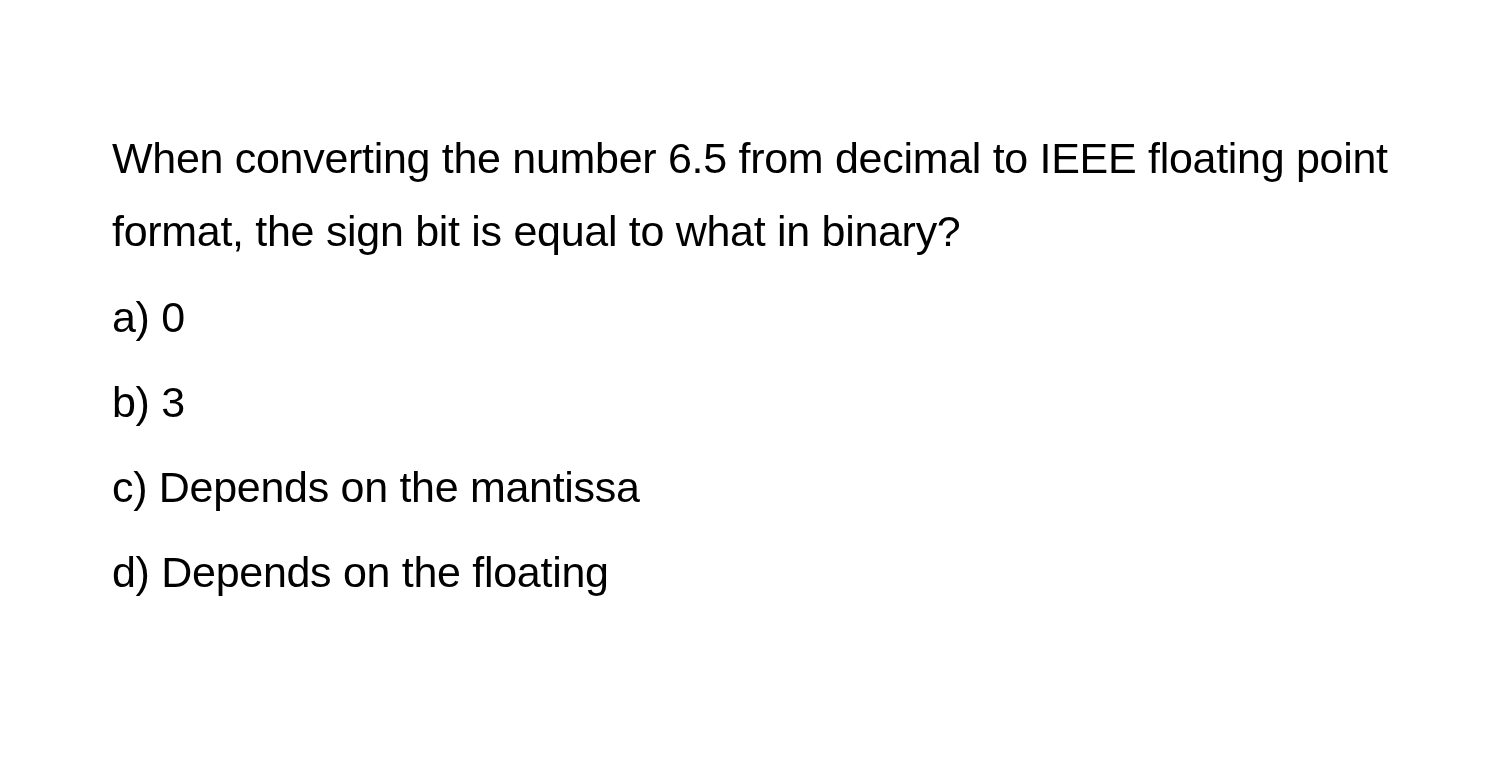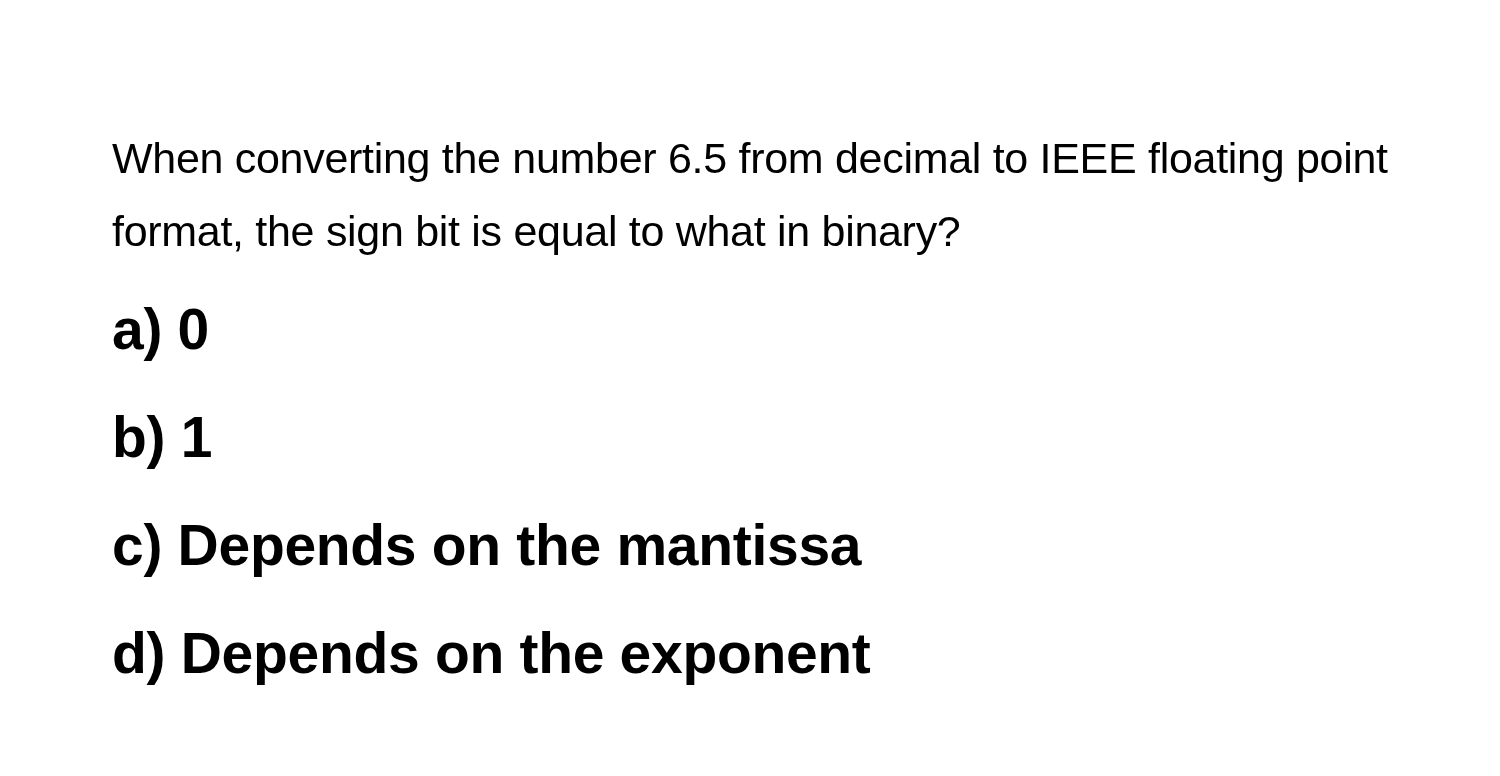--- a/index.html
+++ b/index.html
@@ -16,26 +16,26 @@
       color: #000000;
     }
     .question-text {
       font-size: 43px;
       line-height: 1.7;
       font-weight: 400;
       margin-bottom: 12px;
       letter-spacing: -0.3px;
     }
     .option {
-      font-size: 57px;
+      font-size: 43px;
       line-height: 1.65;
-      font-weight: 700;
+      font-weight: 400;
       letter-spacing: -0.3px;
     }
   </style>
 </head>
 <body>
 
 <div class="question-text">When converting the number 6.5 from decimal to IEEE floating point format, the sign bit is equal to what in binary?</div>
 <div class="option">a) 0</div>
-<div class="option">b) 1</div>
+<div class="option">b) 3</div>
 <div class="option">c) Depends on the mantissa</div>
-<div class="option">d) Depends on the exponent</div>
+<div class="option">d) Depends on the floating</div>
 
 </body></html>

